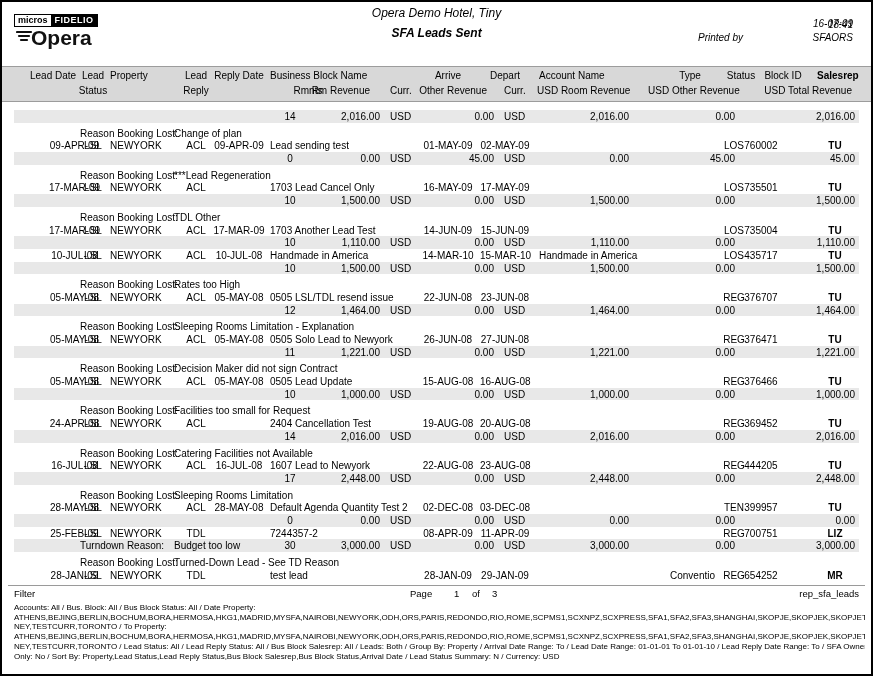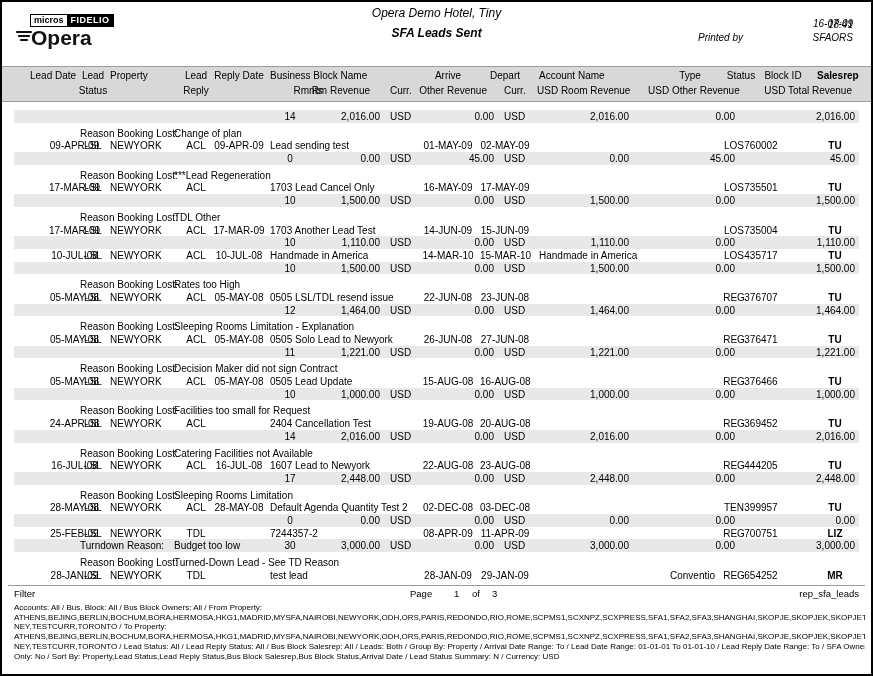--- a/index.html
+++ b/index.html
@@ -1,20 +1,20 @@
 <!DOCTYPE html>
 <html><head>
 <meta charset="utf-8">
 <style>
   html,body{margin:0;padding:0;background:#888;}
   .page{position:relative;width:873px;height:676px;box-sizing:border-box;background:#fff;
         border:2px solid #000;font-family:"Liberation Sans",sans-serif;color:#000;overflow:hidden;}
 
   
-  .brand{position:absolute;left:16px;top:7px;padding-left:12px;}
+  .brand{position:absolute;left:0;top:7px;padding-left:12px;}
   .brandbox{display:inline-block;font-size:9px;font-weight:bold;line-height:11px;}
   .micros{border:1px solid #000;padding:0 3px;background:#fff;color:#000;}
   .fidelio{border:1px solid #000;border-left:none;padding:0 3px;background:#000;color:#fff;letter-spacing:.5px;}
   .operalogo{position:absolute;left:14px;top:22px;}
   .titles{position:absolute;left:0;right:0;top:4px;text-align:center;font-style:italic;}
   .t1{font-size:12px;}
   .t2{font-size:12px;font-weight:bold;margin-top:6px;}
   .hinfo{position:absolute;top:0;left:0;right:0;font-size:10px;font-style:italic;}
   .hinfo span{position:absolute;white-space:nowrap;}
   .d1{top:16px;right:18px;}
@@ -506,21 +506,21 @@
   <div class="rule"></div>
   <div class="footline">
     <span class="f-filter">Filter</span>
     <span class="f-page">Page</span>
     <span class="f-p1">1</span>
     <span class="f-of">of</span>
     <span class="f-p3">3</span>
     <span class="f-rep">rep_sfa_leads</span>
   </div>
   <div class="filters">
-    <div>Accounts: All / Bus. Block: All / Bus Block Owners: All / From Property:</div>
+    <div>Accounts: All / Bus. Block: All / Bus Block Status: All / Date Property:</div>
     <div>ATHENS,BEJING,BERLIN,BOCHUM,BORA,HERMOSA,HKG1,MADRID,MYSFA,NAIROBI,NEWYORK,ODH,ORS,PARIS,REDONDO,RIO,ROME,SCPMS1,SCXNPZ,SCXPRESS,SFA1,SFA2,SFA3,SHANGHAI,SKOPJE,SKOPJEK,SKOPJET,SYD</div>
     <div>NEY,TESTCURR,TORONTO / To Property:</div>
     <div>ATHENS,BEJING,BERLIN,BOCHUM,BORA,HERMOSA,HKG1,MADRID,MYSFA,NAIROBI,NEWYORK,ODH,ORS,PARIS,REDONDO,RIO,ROME,SCPMS1,SCXNPZ,SCXPRESS,SFA1,SFA2,SFA3,SHANGHAI,SKOPJE,SKOPJEK,SKOPJET,SYD</div>
     <div>NEY,TESTCURR,TORONTO / Lead Status: All / Lead Reply Status: All / Bus Block Salesrep: All / Leads: Both / Group By: Property / Arrival Date Range:  To   / Lead Date Range: 01-01-01 To 01-01-10 / Lead Reply Date Range:  To   / SFA Owners</div>
     <div>Only: No / Sort By: Property,Lead Status,Lead Reply Status,Bus Block Salesrep,Bus Block Status,Arrival Date / Lead Status Summary: N / Currency: USD</div>
   </div>
 
 </div>
 
 </body></html>

